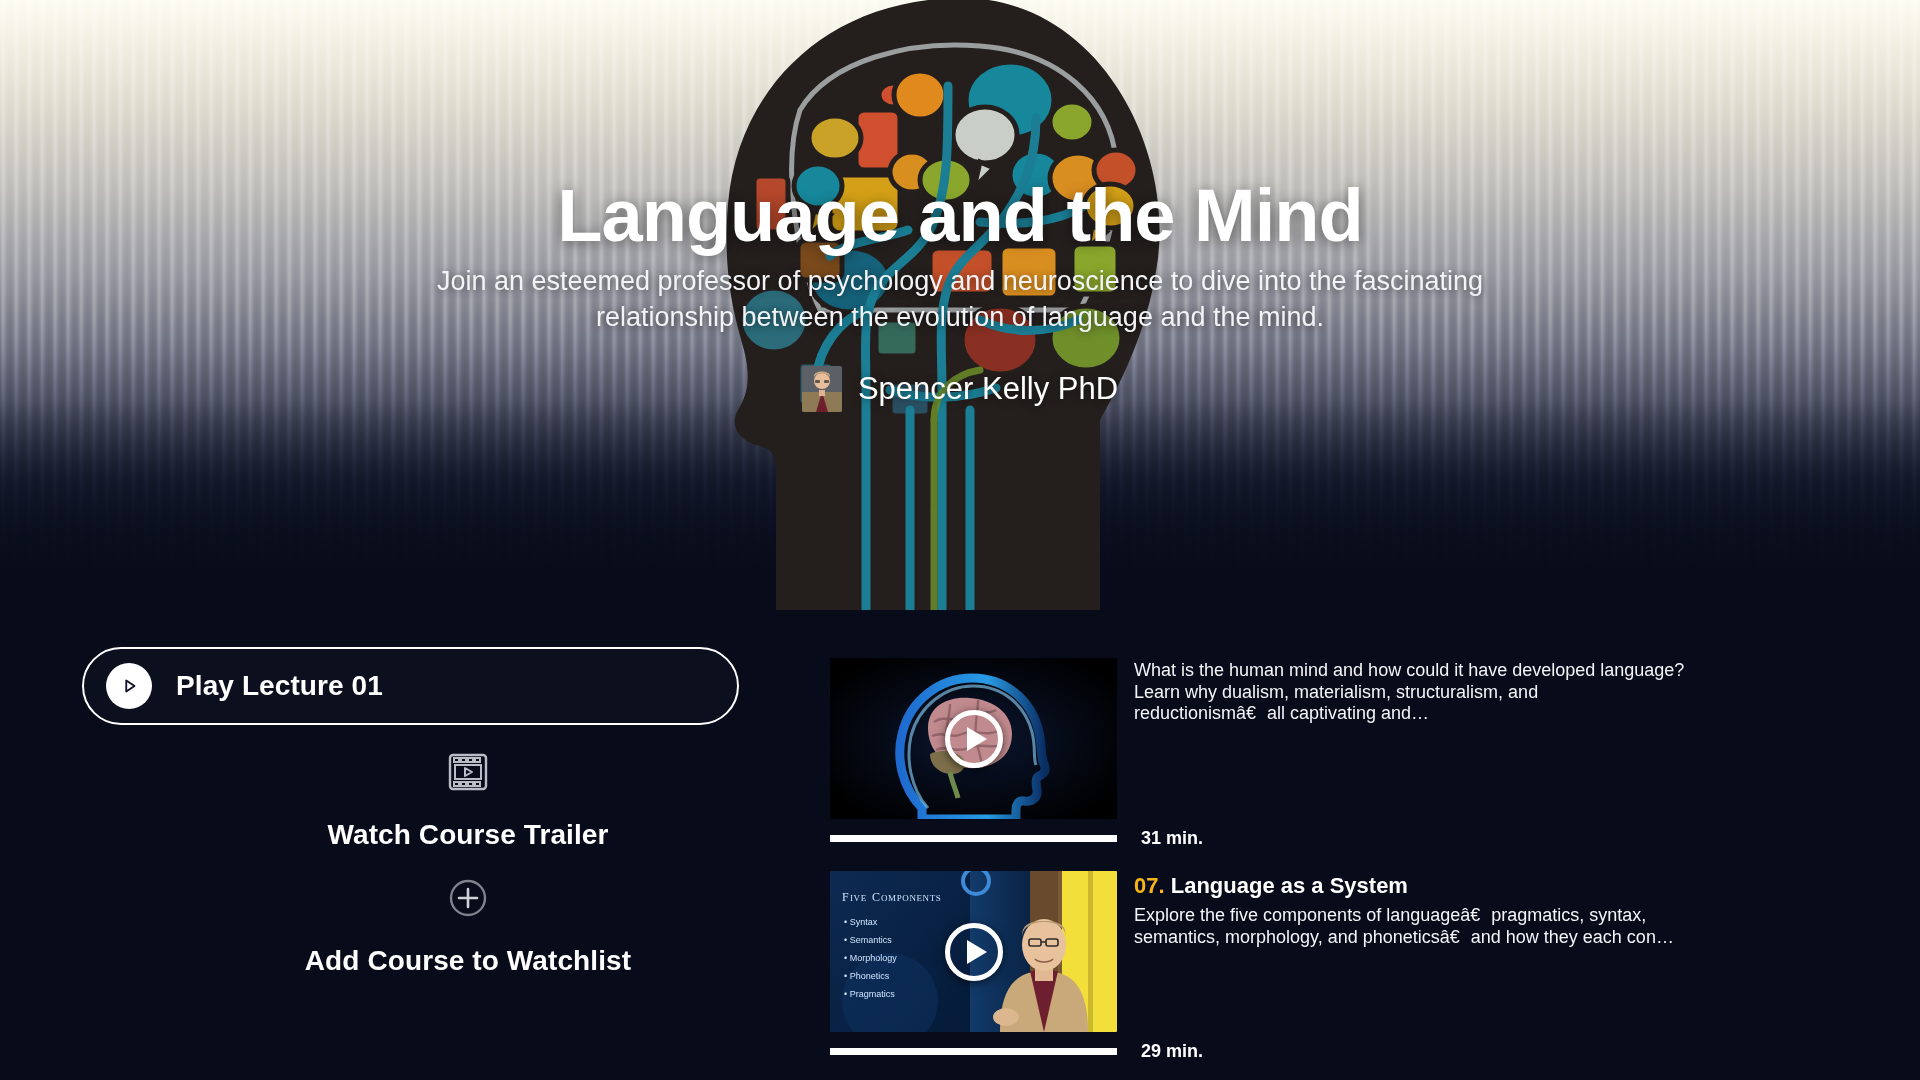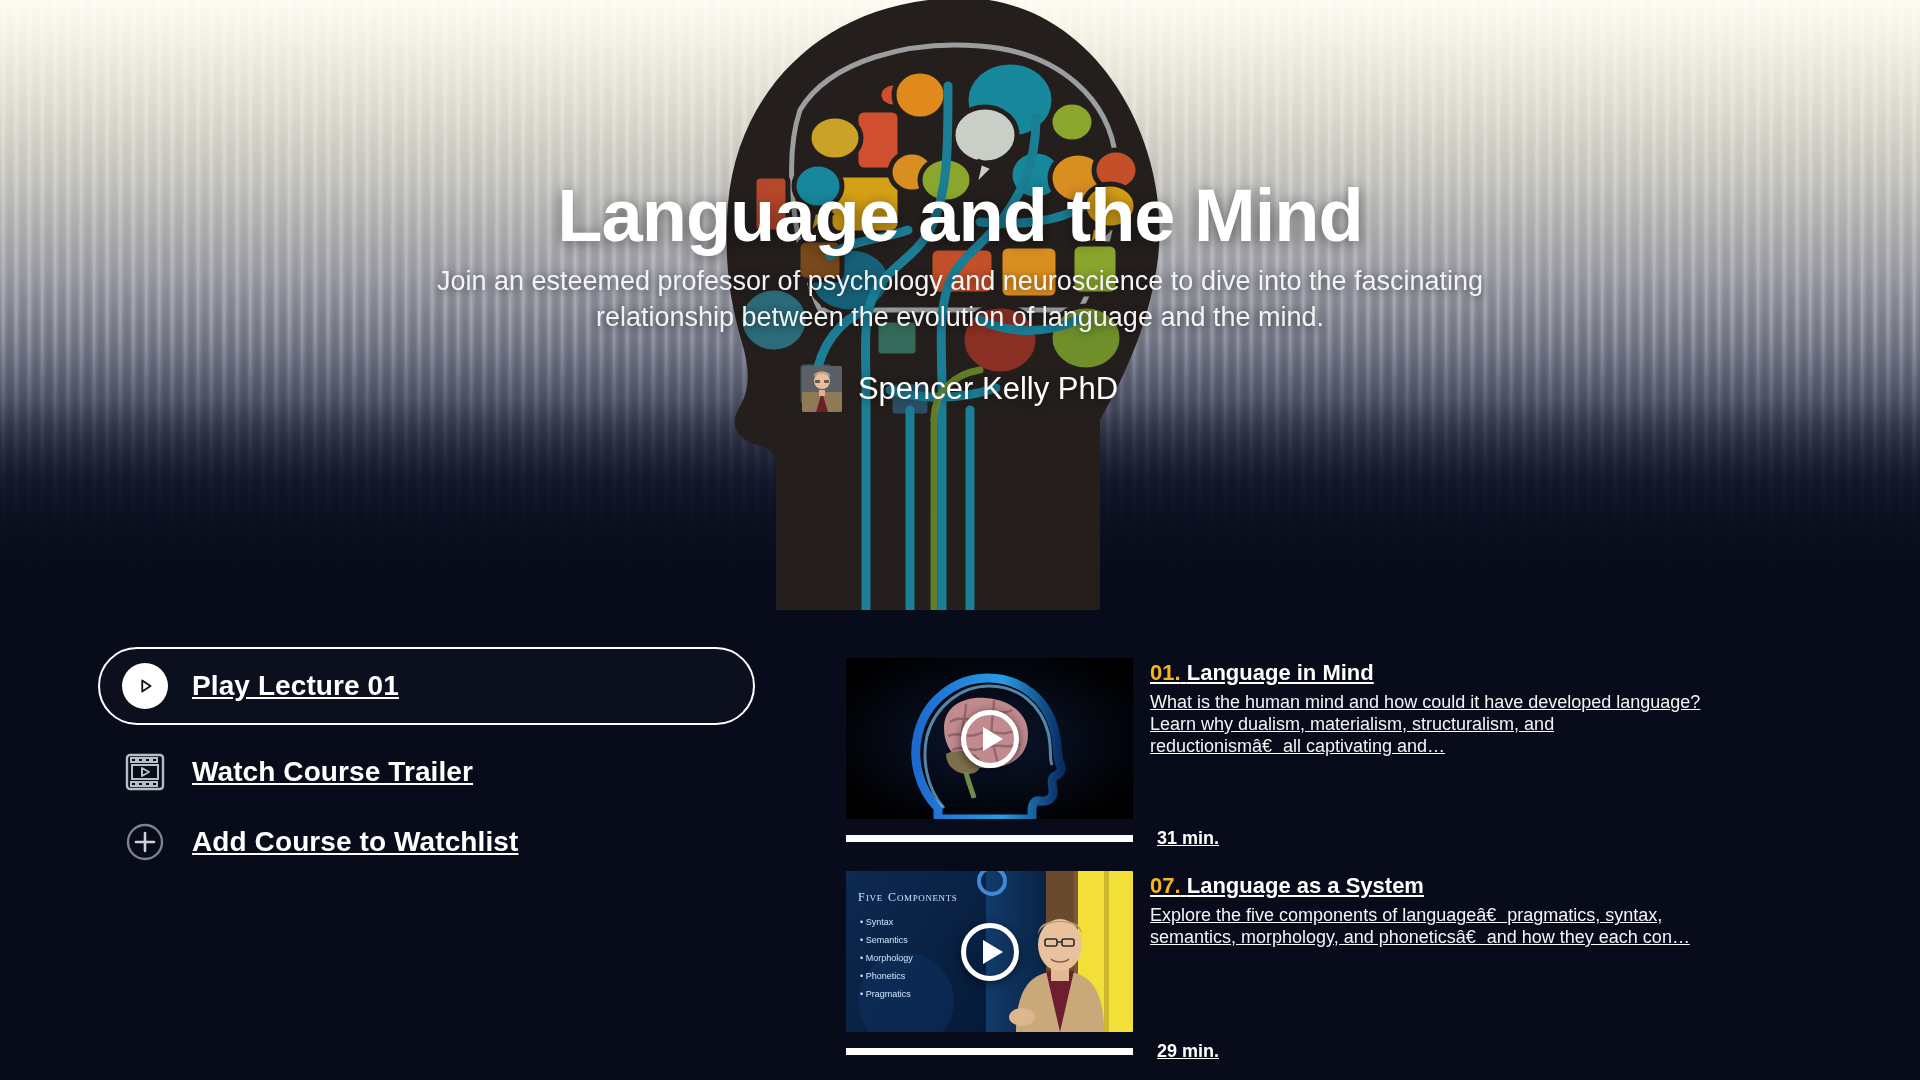--- a/index.html
+++ b/index.html
@@ -79,22 +79,22 @@
     flex:0 0 auto; background:#4a4a52;
   }
   .avatar svg{ width:100%; height:100%; display:block; }
   .instructor-name{
     font-size:31px; font-weight:400; color:#fff;
     text-shadow:0 1px 8px rgba(0,0,0,.5);
   }
 
   
   .lower{
-    position:absolute; left:16px; top:640px; width:1756px; height:440px;
-    z-index:4; display:flex;text-decoration:underline;
+    position:absolute; left:0; top:640px; width:1756px; height:440px;
+    z-index:4; display:flex;
   }
 
   
   .actions{
     width:830px; padding:7px 0 0 82px;
   }
   .btn-primary{
     width:657px; height:78px; border-radius:39px;
     border:2px solid #ffffff; background:rgba(255,255,255,0.02);
     display:flex; align-items:center; padding-left:22px; gap:24px;
@@ -103,21 +103,21 @@
   .play-circle{
     width:46px; height:46px; border-radius:50%; background:#fff;
     display:flex; align-items:center; justify-content:center; flex:0 0 auto;
   }
   .play-circle svg{ width:22px; height:22px; display:block; }
   .btn-label{
     font-size:28px; font-weight:700; color:#fff; letter-spacing:.1px;
   }
   .btn-row{
     display:flex; align-items:center; gap:24px;
-    padding-left:24px; margin-top:24px; cursor:pointer;
+    padding-left:24px; margin-top:24px; cursor:pointer;flex-direction:column;
   }
   .btn-row .ico{ width:46px; height:46px; flex:0 0 auto; display:flex;
     align-items:center; justify-content:center; }
   .btn-row .ico svg{ display:block; }
   .btn-row .btn-label{ font-weight:700; }
 
   
   .lectures{
     flex:1; padding-top:18px; padding-right:70px;
   }
@@ -347,24 +347,20 @@
           <div class="play-ring">
               <i></i>
             </div>
         </div>
         <div class="progress-row">
           <div class="progress-bar"></div>
           <span class="duration">31 min.</span>
         </div>
       </div>
       <div class="info">
-        <div class="lec-head">
-          <span class="lec-num">01.</span>
-          <span class="lec-title">Language in Mind</span>
-        </div>
         <div class="lec-desc">What is the human mind and how could it have developed language? Learn why dualism, materialism, structuralism, and reductionismâ€all captivating and…</div>
       </div>
     </div>
 
     <div class="lecture">
       <div class="thumb-col">
         <div class="thumb">
           <svg class="art" viewBox="0 0 287 161" preserveAspectRatio="xMidYMid slice" xmlns="http://www.w3.org/2000/svg">
             <defs>
               <linearGradient id="slideg" x1="0" y1="0" x2="1" y2="1">

